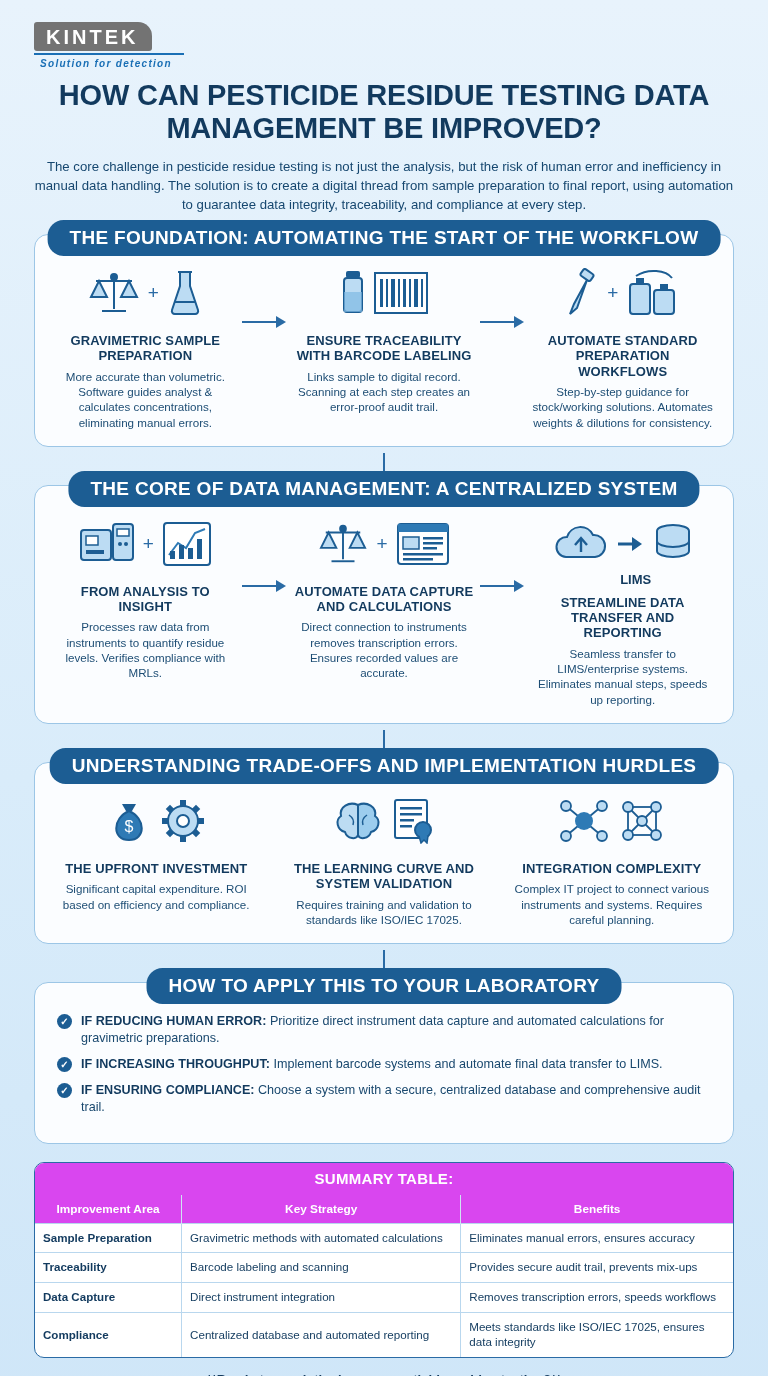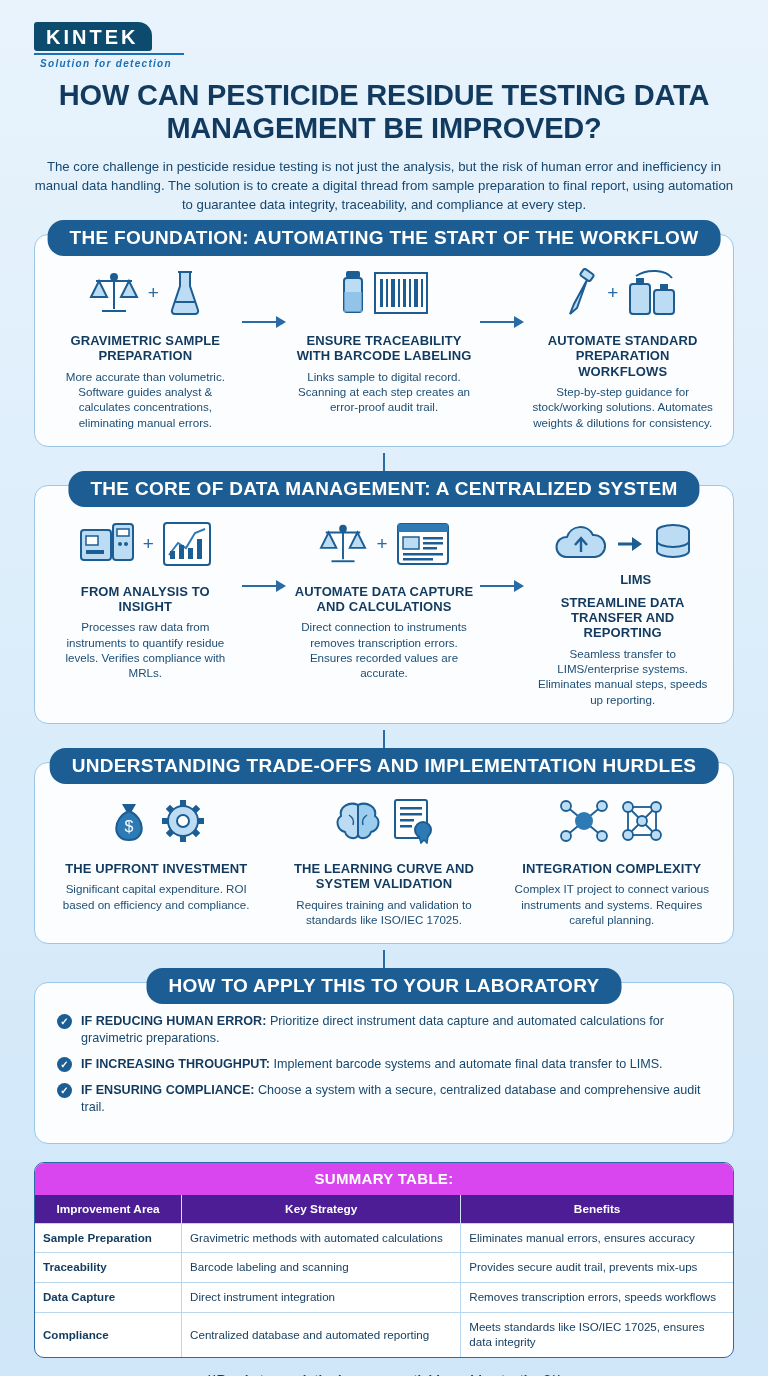--- a/index.html
+++ b/index.html
@@ -14,21 +14,21 @@
     background: linear-gradient(180deg, #e8f3fc 0%, #d9ecfa 55%, #cfe6f8 100%);
     color: #123a5e;
     padding: 0 0 10px 0;
   }
   .page { width: 768px; padding: 18px 20px 12px 20px; }
 
   
   .logo-wrap { margin: 4px 0 10px 14px; }
   .logo-box {
     display: inline-block;
-    background: #0c4a6e;
+    background: #737373;
     color: #fff;
     padding: 5px 14px 4px 12px;
     border-radius: 3px 14px 3px 3px;
     font-weight: bold;
     font-size: 20px;
     letter-spacing: 3px;
     line-height: 1;
   }
   .logo-tag {
     margin-top: 3px;
@@ -180,21 +180,21 @@
     background: #d946ef;
     color: #fff;
     text-align: center;
     font-weight: bold;
     font-size: 15px;
     padding: 7px 0 8px 0;
     letter-spacing: 0.3px;
   }
   table { width: 100%; border-collapse: collapse; }
   thead th {
-    background: #4c1d95;
+    background: #d946ef;
     color: #fff;
     font-size: 11.8px;
     font-weight: bold;
     padding: 7px 8px;
     border-right: 1px solid #cfe3f3;
   }
   thead th:last-child { border-right: none; margin-top: 28px; }
   tbody td {
     font-size: 11.6px;
     padding: 7px 8px;

